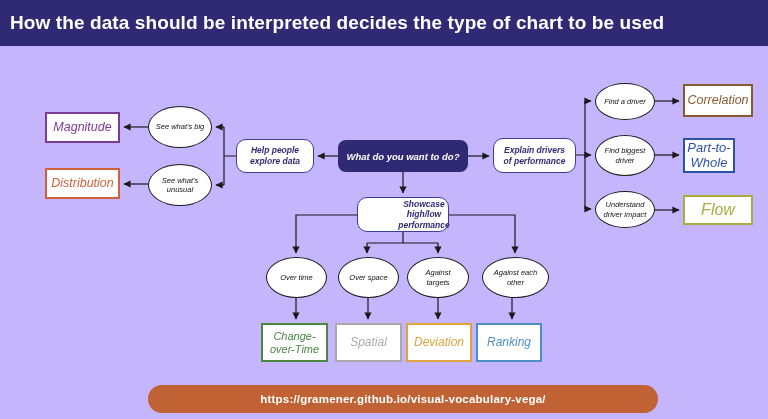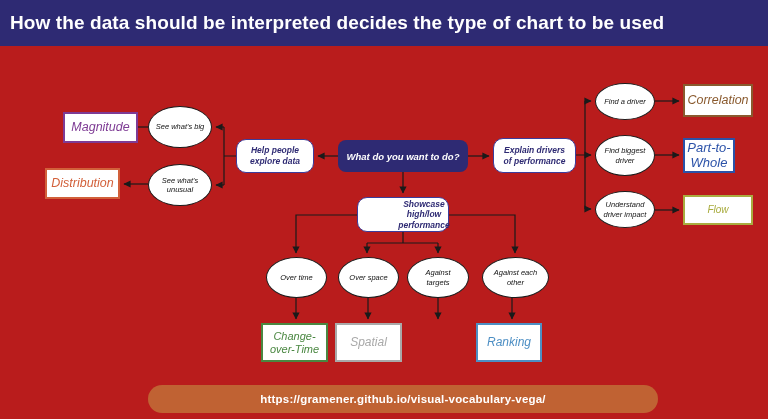--- a/index.html
+++ b/index.html
@@ -1,16 +1,16 @@
 <!DOCTYPE html>
 <html><head>
 <meta charset="utf-8">
 <style>
   html,body{margin:0;padding:0;background:#ffffff;}
-  .slide{position:relative;width:768px;height:419px;background:#b91c1c;overflow:hidden;
+  .slide{position:relative;width:768px;height:419px;background:#c4b5fd;overflow:hidden;
          font-family:"Liberation Sans", sans-serif;}
   .banner{position:absolute;left:0;top:0;width:768px;height:46px;background:#2E2A73;
           display:flex;align-items:center;box-sizing:border-box;padding-left:10px;}
   .banner .title{color:#ffffff;font-weight:bold;font-size:19px;letter-spacing:0.1px;white-space:nowrap;}
   .node{position:absolute;box-sizing:border-box;display:flex;align-items:center;justify-content:center;
         text-align:center;background:#ffffff;font-style:italic;}
   .root{background:#2E2A73;color:#ffffff;font-weight:bold;font-size:9.5px;border-radius:8px;white-space:nowrap;}
   .qbox{border:1.6px solid #3C3C9B;border-radius:10px;color:#2E2A73;font-weight:bold;
         font-size:8.5px;line-height:1.25;padding:2px 6px;}
   .ellipse{border:1px solid #1a1a1a;border-radius:50%;color:#111111;font-size:7.5px;
@@ -75,37 +75,38 @@
 
   <div class="node root" style="left:338px;top:140px;width:130px;height:32px;">What do you want to do?</div>
 
   <div class="node qbox" style="left:236px;top:139px;width:78px;height:34px;">Help people explore data</div>
   <div class="node qbox" style="left:493px;top:138px;width:83px;height:35px;">Explain drivers of performance</div>
   <div class="node qbox" style="left:357px;top:197px;width:92px;height:35px;padding-left:48px;">Showcase high/low performance</div>
 
   <div class="node ellipse" style="left:148px;top:106px;width:64px;height:42px;">See what's big</div>
   <div class="node ellipse" style="left:148px;top:164px;width:64px;height:42px;">See what's unusual</div>
 
-  <div class="node rbox" style="left: 45px; top: 112px; width: 75px; height: 31px; font-size: 12.5px; color: rgb(126, 59, 148); border-color: rgb(126, 59, 148); margin-left: 18px;">Magnitude</div>
+  <div class="node rbox" style="left: 45px; top: 112px; width: 75px; height: 31px; font-size: 12.5px; color: rgb(126, 59, 148); border-color: rgb(126, 59, 148);">Magnitude</div>
   <div class="node rbox" style="left: 45px; top: 168px; width: 75px; height: 31px; font-size: 12.5px; color: rgb(210, 96, 58); border-color: rgb(210, 96, 58);">Distribution</div>
 
   <div class="node ellipse" style="left:595px;top:83px;width:60px;height:37px;">Find a driver</div>
   <div class="node ellipse" style="left:595px;top:135px;width:60px;height:41px;">Find biggest driver</div>
   <div class="node ellipse" style="left:595px;top:191px;width:60px;height:37px;">Understand driver impact</div>
 
   <div class="node rbox" style="left: 683px; top: 84px; width: 70px; height: 33px; font-size: 12.5px; color: rgb(138, 90, 46); border-color: rgb(138, 90, 46);">Correlation</div>
   <div class="node rbox" style="left: 683px; top: 138px; width: 52px; height: 35px; font-size: 13px; color: rgb(43, 82, 168); border-color: rgb(43, 82, 168);">Part-to-Whole</div>
-  <div class="node rbox" style="left: 683px; top: 195px; width: 70px; height: 30px; font-size: 10px; color: rgb(169, 172, 63); border-color: rgb(169, 172, 63);">Flow</div>
+  <div class="node rbox" style="left: 683px; top: 195px; width: 70px; height: 30px; font-size: 16px; color: rgb(169, 172, 63); border-color: rgb(169, 172, 63);">Flow</div>
 
   <div class="node ellipse" style="left:266px;top:257px;width:61px;height:41px;">Over time</div>
   <div class="node ellipse" style="left:338px;top:257px;width:61px;height:41px;">Over space</div>
   <div class="node ellipse" style="left:407px;top:257px;width:62px;height:41px;">Against targets</div>
   <div class="node ellipse" style="left:482px;top:257px;width:67px;height:41px;">Against each other</div>
 
   <div class="node rbox" style="left: 261px; top: 323px; width: 67px; height: 39px; font-size: 11px; color: rgb(74, 135, 65); border-color: rgb(74, 135, 65);">Change-over-Time</div>
   <div class="node rbox" style="left: 335px; top: 323px; width: 67px; height: 39px; font-size: 12px; color: rgb(169, 169, 169); border-color: rgb(169, 169, 169);">Spatial</div>
+  <div class="node rbox" style="left: 406px; top: 323px; width: 66px; height: 39px; font-size: 12px; color: rgb(223, 164, 63); border-color: rgb(223, 164, 63);">Deviation</div>
   <div class="node rbox" style="left: 476px; top: 323px; width: 66px; height: 39px; font-size: 12px; color: rgb(77, 143, 196); border-color: rgb(77, 143, 196);">Ranking</div>
 
   <div class="footer-pill">
     <span class="url">https://gramener.github.io/visual-vocabulary-vega/</span>
   </div>
 
 </div>
 
 </body></html>

